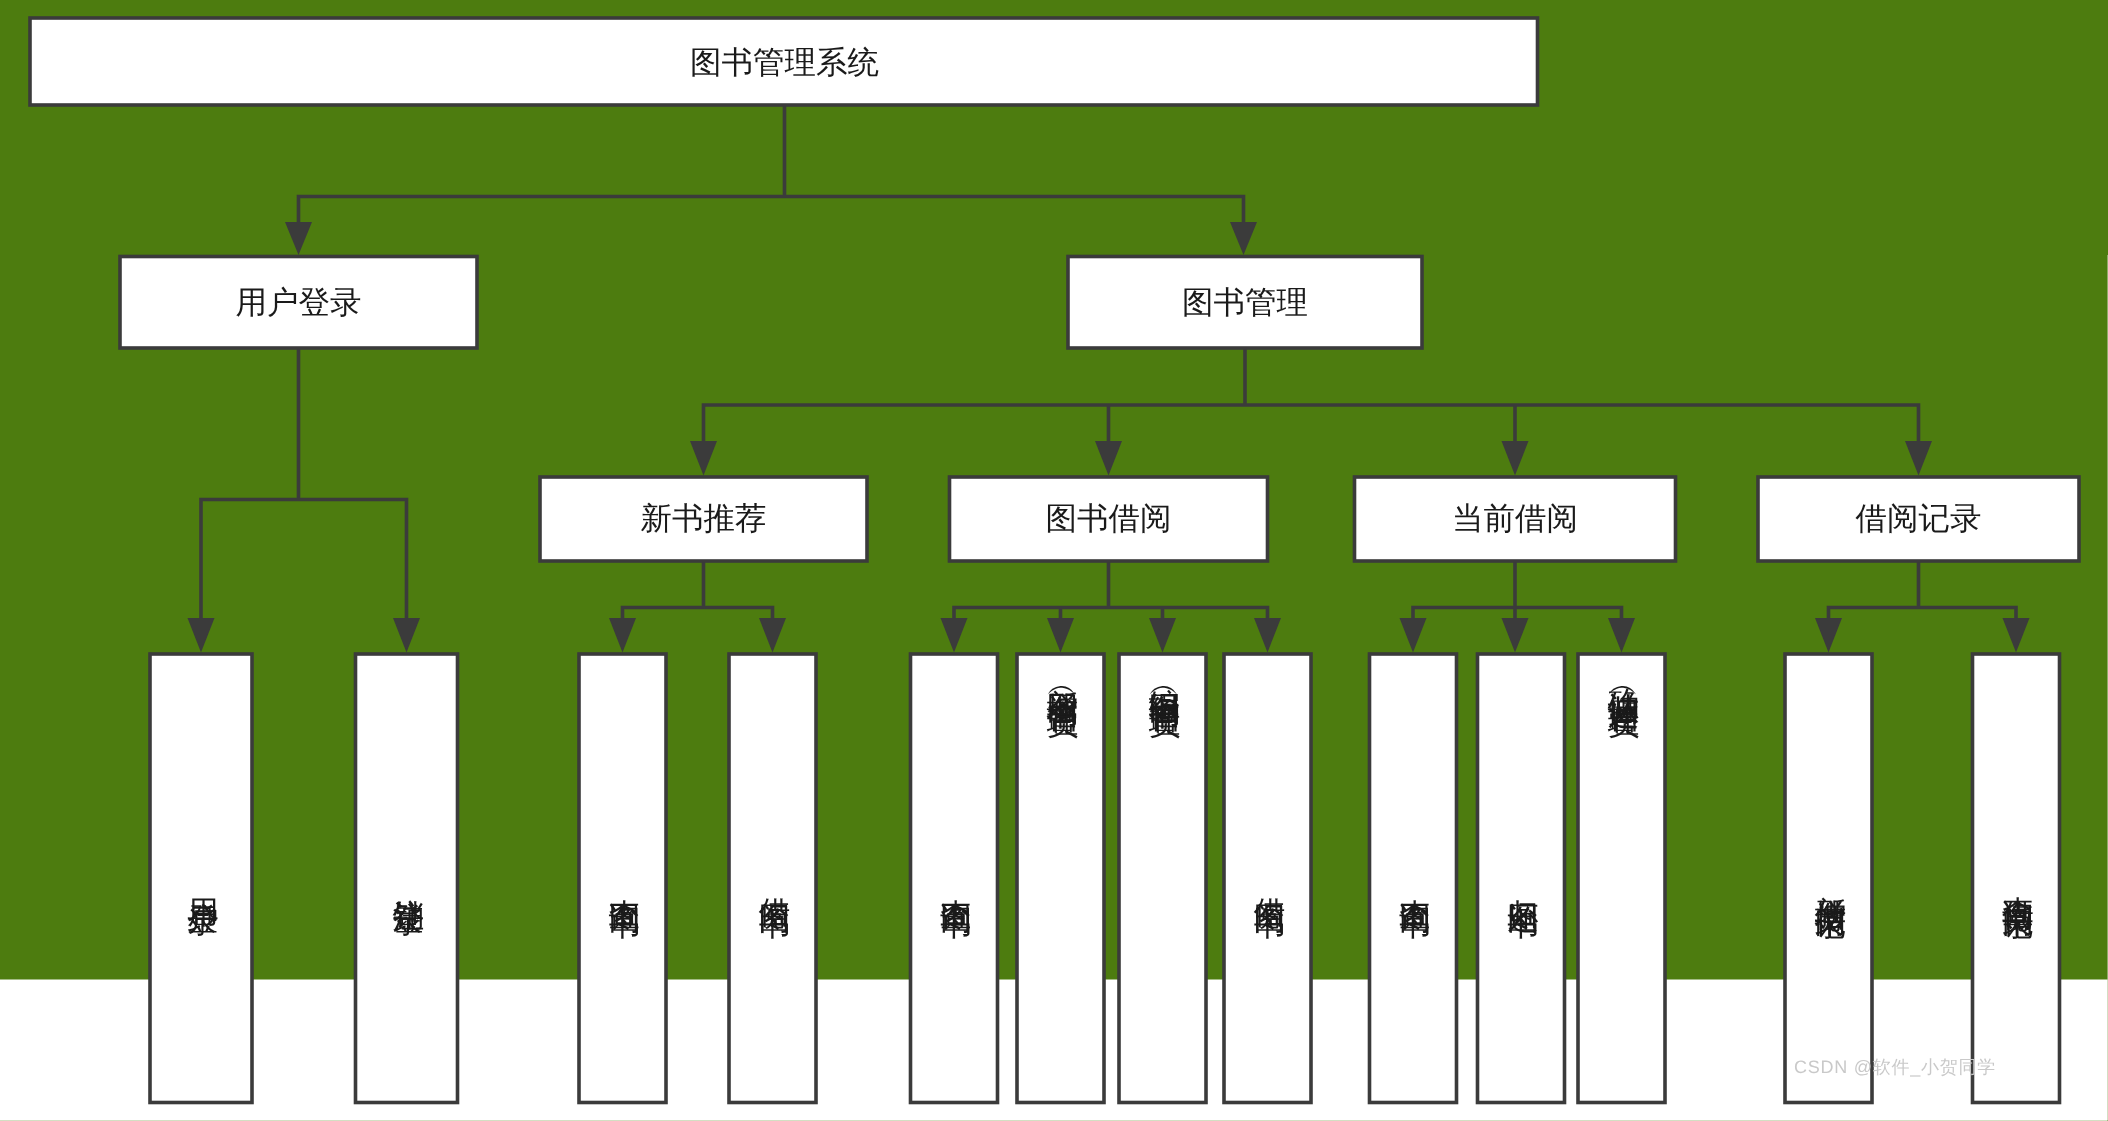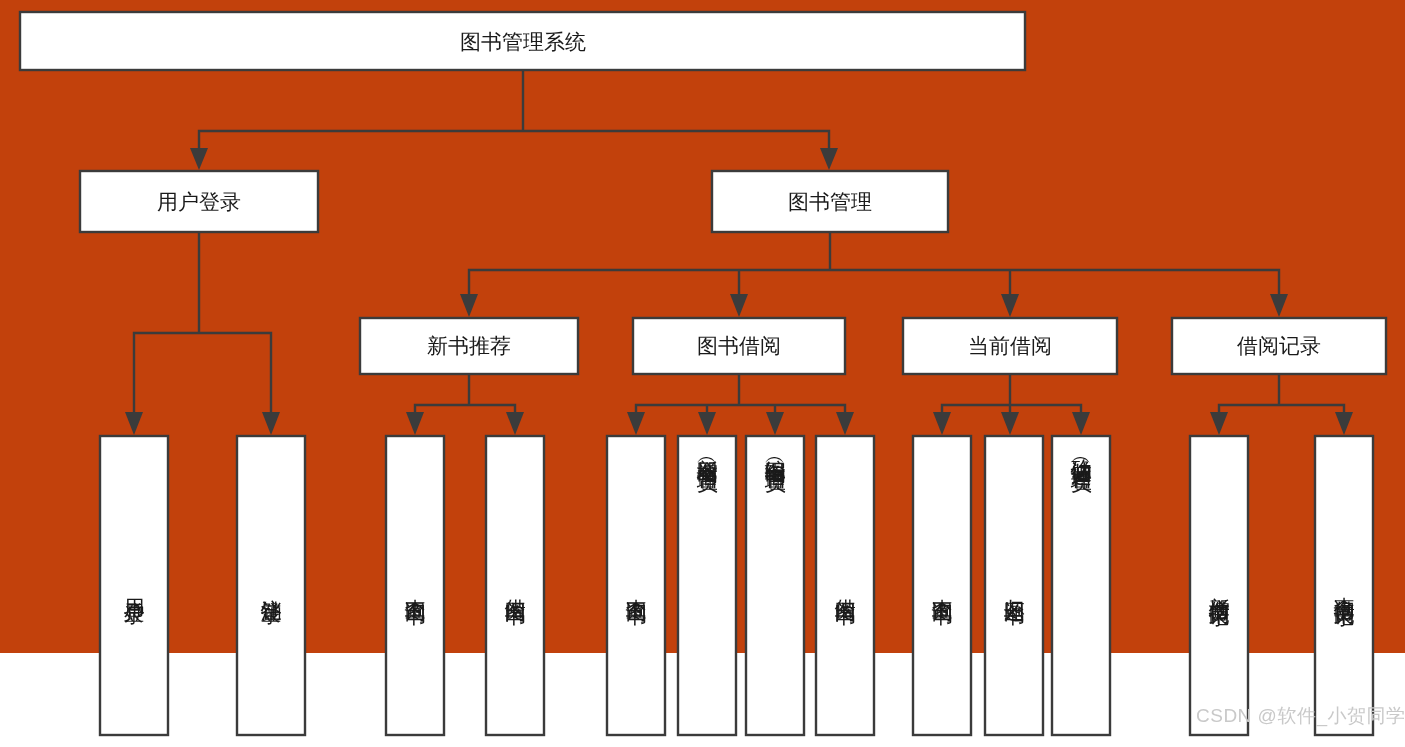--- a/index.html
+++ b/index.html
@@ -10,21 +10,21 @@
   body {
     width: 1405px;
     height: 747px;
     font-family: "Liberation Sans", "DejaVu Sans", sans-serif;
     overflow: hidden;
   }
   #diagram-root {
     position: relative;
     width: 1405px;
     height: 653px;
-    background: #c2410c;
+    background: #4d7c0f;
   }
   #flow-svg {
     position: absolute;
     left: 0;
     top: 0;
     width: 1405px;
     height: 747px;
   }
   .node-box {
     fill: #ffffff;
@@ -65,21 +65,21 @@
     pointer-events: none;
   }
   .node-label-v.align-top {
     justify-content: flex-start;
     padding-top: 6px;
     box-sizing: border-box;
   }
   #watermark {
     position: absolute;
     font-family: "Liberation Sans", "DejaVu Sans", sans-serif;
-    font-size: 19px;
+    font-size: 12px;
     color: #c9c9c9;
     white-space: nowrap;
     letter-spacing: 0.5px;
     text-align: right;
   }
 </style>
 </head>
 <body>
 
 <div id="diagram-root">

